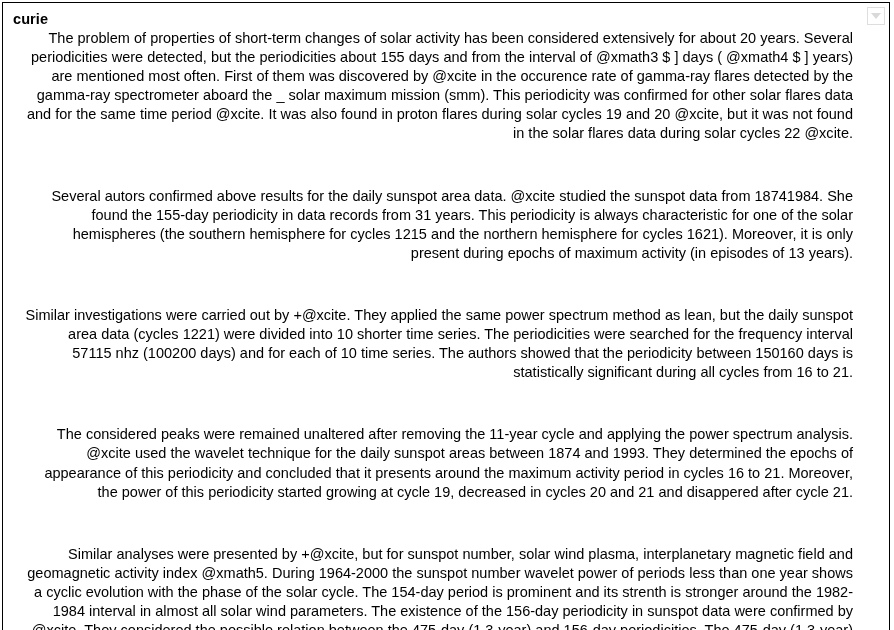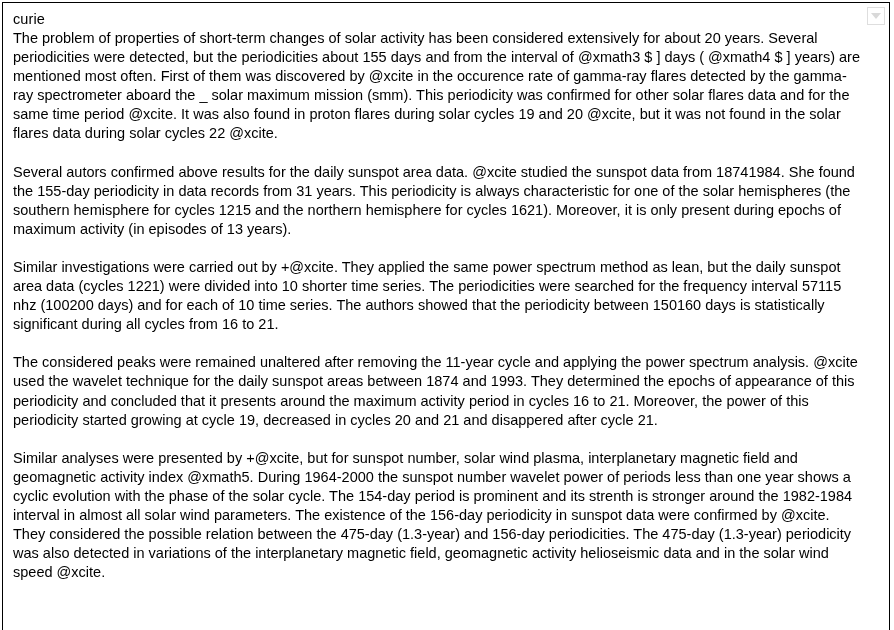--- a/index.html
+++ b/index.html
@@ -31,34 +31,34 @@
     position: absolute;
     left: 0;
     top: 0;
     right: 0;
     padding: 7px 24px 0 10px;
     box-sizing: border-box;
   }
 
   .doc-title {
     font-size: 14.5px;
-    font-weight: normal;
+    font-weight: bold;
     color: #000000;
     line-height: 19px;
     margin: 0 0 0 0;
     letter-spacing: 0.1px;
   }
 
   .doc-paragraph {
     font-size: 14.5px;
     font-weight: normal;
     color: #000000;
     line-height: 19.1px;
-    margin: 0;
-    text-align: left;
+    margin: 12px;
+    text-align: right;
     letter-spacing: 0.005px;
     word-spacing: 0.02px;
   }
 
   .para-gap {
     height: 19px;
   }
 
   
   .doc-paragraph.first {

